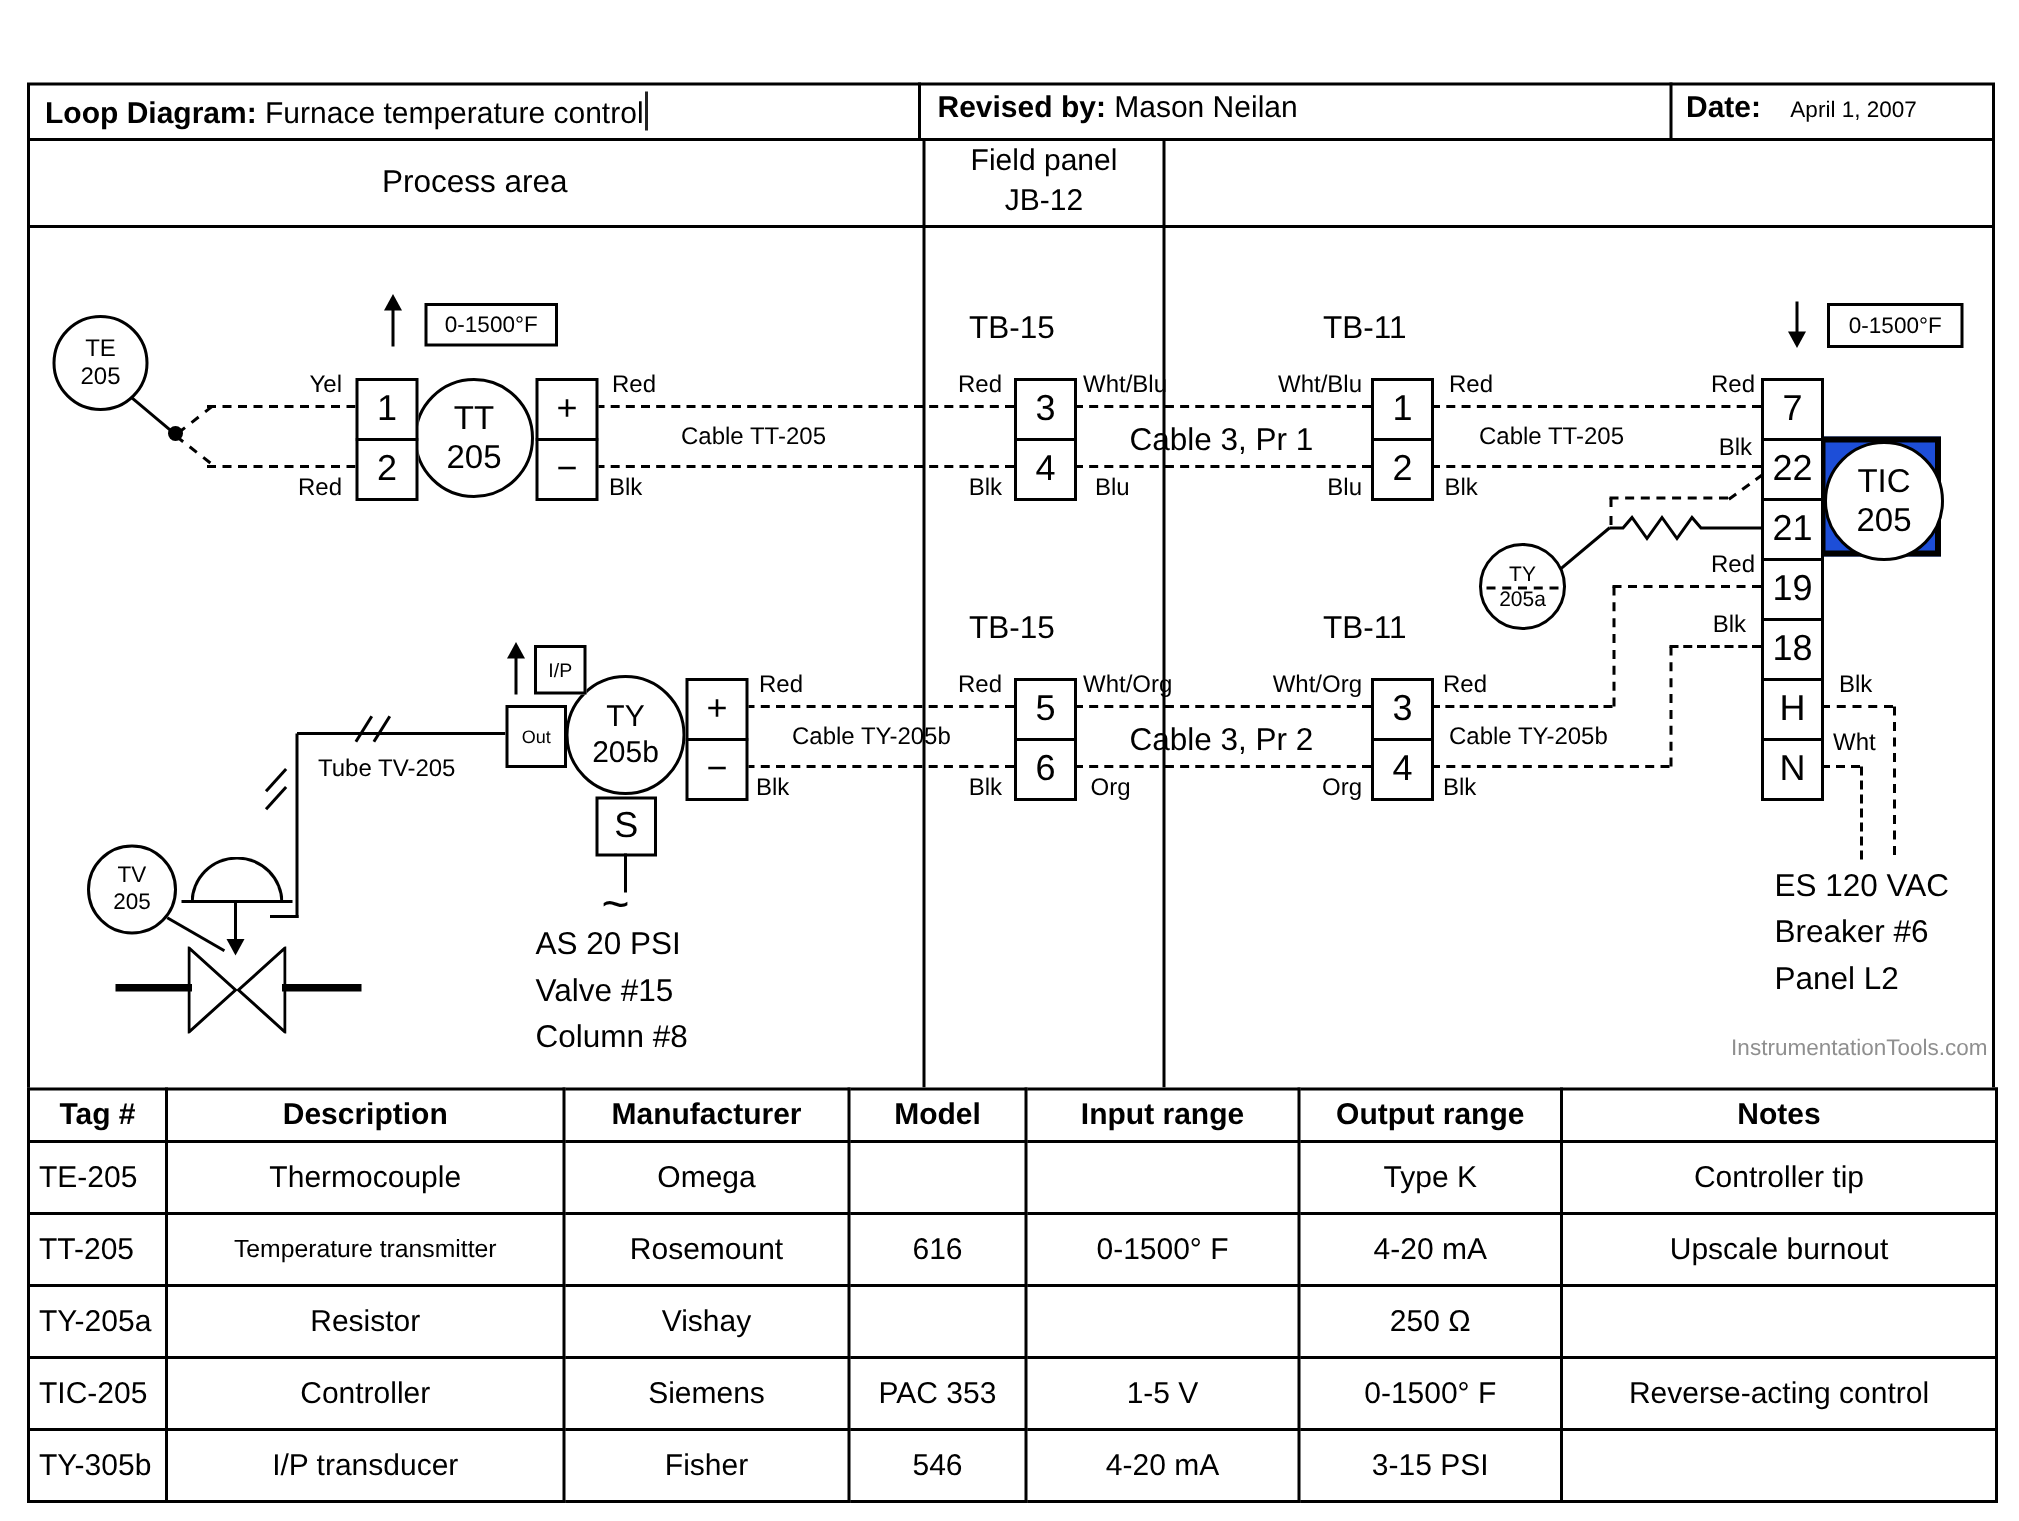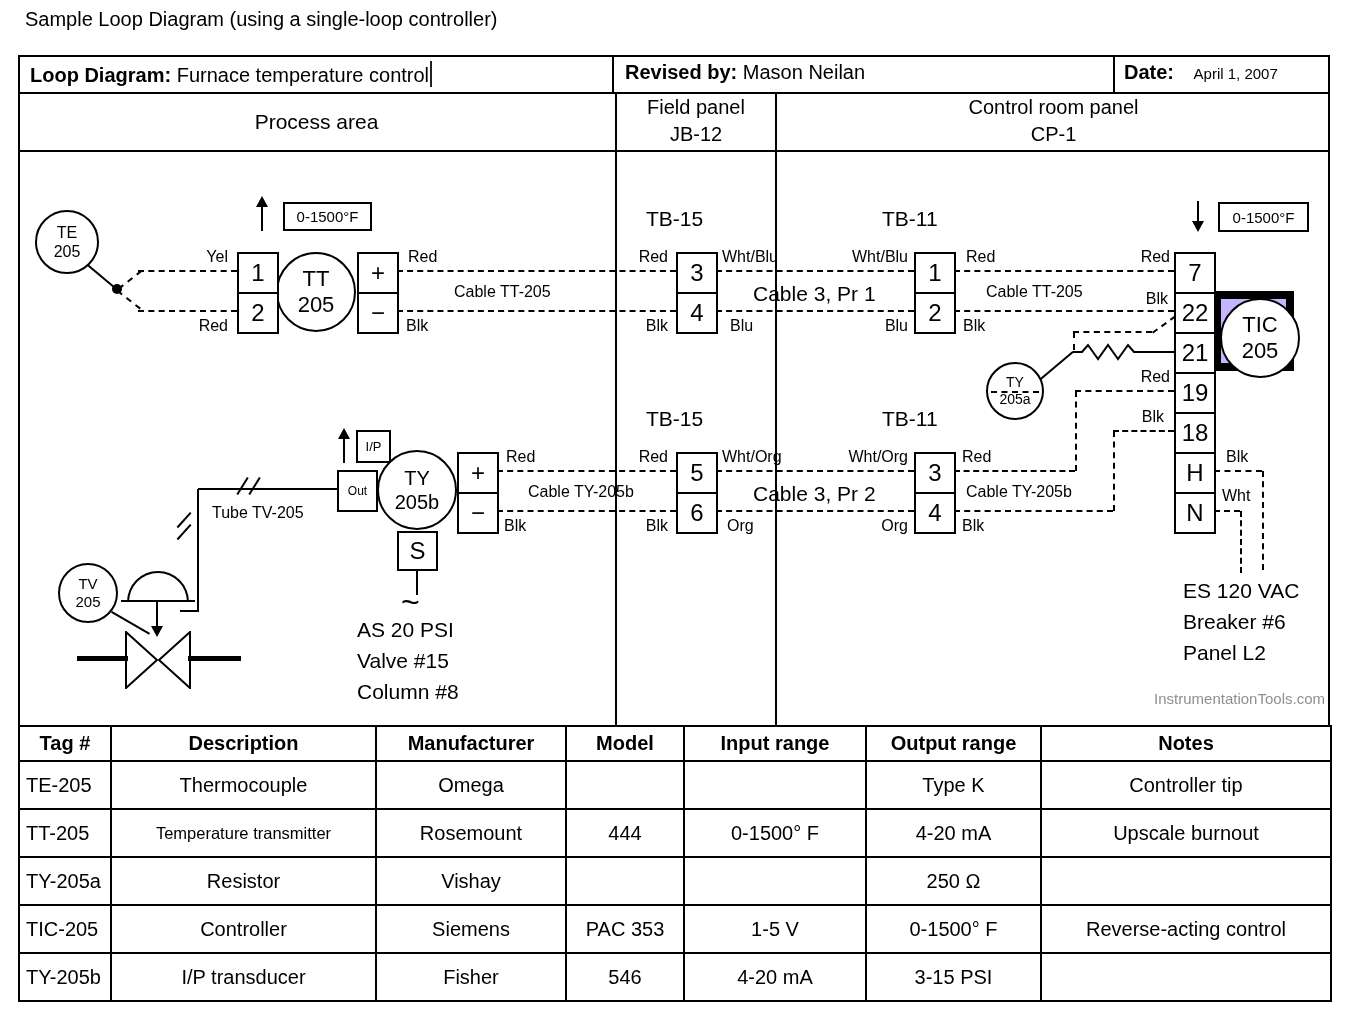--- a/index.html
+++ b/index.html
@@ -45,21 +45,20 @@
   #idx td{height:38px;}
   #idx td:first-child{text-align:left;padding-left:6px;}
   #idx tbody tr:nth-child(2) td:nth-child(2){font-size:16.5px;}
   .blkline{line-height:31px;font-size:21px;white-space:nowrap;}
 </style>
 </head>
 <body>
 
 <div id="sheet">
 
-  <div class="abs" style="left:25px;top:8px;font-size:20px;">Sample Loop Diagram (using a single-loop controller)</div>
 
   <div class="abs" style="left:18px;top:55px;width:1312px;height:947px;border:2px solid #000;box-sizing:border-box;"></div>
   <div class="bar" style="left:18px;top:92px;width:1312px;height:2px;"></div>
   <div class="bar" style="left:18px;top:150px;width:1312px;height:2px;"></div>
   <div class="bar" style="left:612px;top:55px;width:2px;height:39px;"></div>
   <div class="bar" style="left:1113px;top:55px;width:2px;height:39px;"></div>
   <div class="bar" style="left:615px;top:92px;width:2px;height:633px;"></div>
   <div class="bar" style="left:775px;top:92px;width:2px;height:633px;"></div>
 
   <div class="hdr" style="left:625px;top:61px;">
@@ -71,24 +70,20 @@
     <span>Furnace temperature control</span><span class="caret"></span>
   </div>
   <div class="hdr" style="left:1124px;top:61px;">
     <b>Date:</b>
     <span style="font-size:15px;margin-left:14px;">April 1, 2007</span>
   </div>
   <div class="panelcell" style="left:18px;top:94px;width:597px;height:54px;font-size:21px;">Process area</div>
   <div class="panelcell" style="left:617px;top:92px;width:158px;height:58px;">
     <div>Field panel</div>
     <div>JB-12</div>
-  </div>
-  <div class="panelcell" style="left:777px;top:92px;width:553px;height:58px;">
-    <div>Control room panel</div>
-    <div>CP-1</div>
   </div>
 
   <div class="dh" style="left:138px;top:270px;width:99px;"></div>
   <div class="dh" style="left:397px;top:270px;width:279px;"></div>
   <div class="dh" style="left:716px;top:270px;width:198px;"></div>
   <div class="dh" style="left:954px;top:270px;width:220px;"></div>
 
   <div class="dh" style="left:138px;top:310px;width:99px;"></div>
   <div class="dh" style="left:397px;top:310px;width:279px;"></div>
   <div class="dh" style="left:716px;top:310px;width:198px;"></div>
@@ -171,21 +166,21 @@
   <div class="circle" style="left:986px;top:362px;width:58px;height:58px;font-size:14px;line-height:17px;">
     <div class="dashmid"></div>
     <div>TY</div>
     <div>205a</div>
   </div>
   <div class="circle" style="left:58px;top:563px;width:60px;height:60px;font-size:15px;line-height:18px;">
     <div>TV</div>
     <div>205</div>
   </div>
 
-  <div class="abs" style="left:1213px;top:291px;width:81px;height:80px;border:8px solid #000000;box-sizing:border-box;background:#c4b5fd;">
+  <div class="abs" style="left:1213px;top:291px;width:81px;height:80px;border:4px solid #000000;box-sizing:border-box;background:#1d4ed8;">
     <div class="bar" style="left:0;top:38px;width:77px;height:2px;"></div>
     <div class="circle" style="left:-1px;top:-1px;width:80px;height:80px;font-size:22px;line-height:26px;">
       <div>TIC</div>
       <div>205</div>
     </div>
   </div>
 
   <div class="tstack" style="left:237px;top:252px;">
     <div class="tcell">1</div>
     <div class="tcell">2</div>
@@ -312,21 +307,21 @@
         <td>Omega</td>
         <td></td>
         <td></td>
         <td>Type K</td>
         <td>Controller tip</td>
       </tr>
       <tr>
         <td>TT-205</td>
         <td>Temperature transmitter</td>
         <td>Rosemount</td>
-        <td>444</td>
+        <td>616</td>
         <td>0-1500° F</td>
         <td>4-20 mA</td>
         <td>Upscale burnout</td>
       </tr>
       <tr>
         <td>TY-205a</td>
         <td>Resistor</td>
         <td>Vishay</td>
         <td></td>
         <td></td>
@@ -336,21 +331,21 @@
       <tr>
         <td>TIC-205</td>
         <td>Controller</td>
         <td>Siemens</td>
         <td>PAC 353</td>
         <td>1-5 V</td>
         <td>0-1500° F</td>
         <td>Reverse-acting control</td>
       </tr>
       <tr>
-        <td>TY-205b</td>
+        <td>TY-305b</td>
         <td>I/P transducer</td>
         <td>Fisher</td>
         <td>546</td>
         <td>4-20 mA</td>
         <td>3-15 PSI</td>
         <td></td>
       </tr>
     </tbody>
   </table>
 

